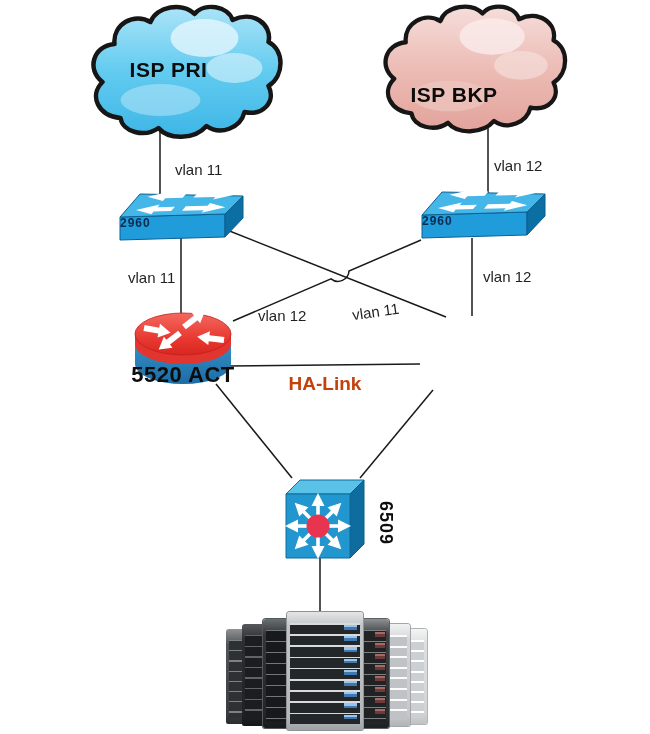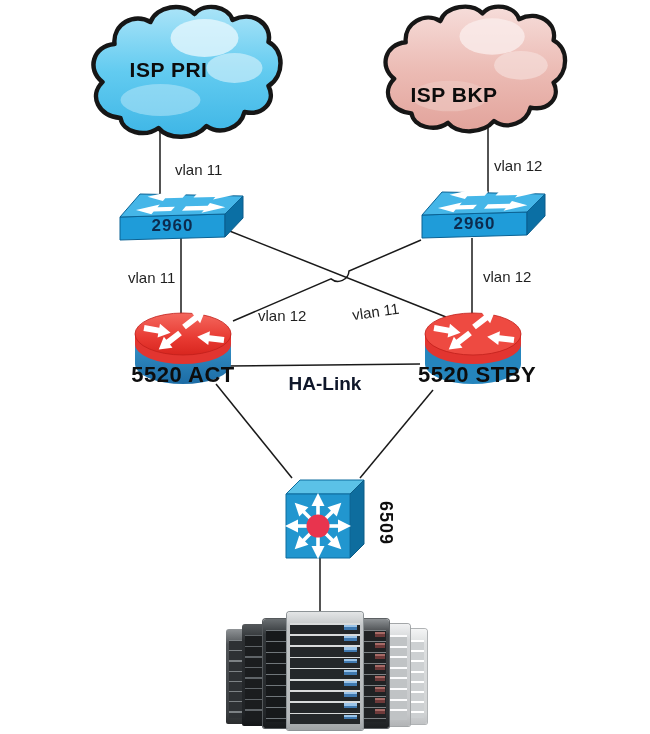--- a/index.html
+++ b/index.html
@@ -15,34 +15,34 @@
   }
   .cloud-label{
     position:absolute;left:0;top:0;width:100%;height:100%;
     display:flex;align-items:center;justify-content:center;
     font-weight:bold;font-size:21px;color:#0c0c0c;letter-spacing:0.5px;
     padding-bottom:10px;box-sizing:border-box;
   }
   .cloud-left .cloud-label{padding-right:28px;}
   .cloud-right .cloud-label{padding-right:34px;margin-top:28px;}
   .switch-label{
-    position:absolute;left:5px;top:31px;width:105px;text-align:center;
-    font-weight:bold;font-size:17px;color:#0c2b4e;letter-spacing:1px;
+    position:absolute;left:5px;top:31px;width:105px;
+    font-weight:bold;font-size:12px;color:#0c2b4e;letter-spacing:1px;
   }
   .asa-label{
     position:absolute;left:0;top:56px;width:100%;text-align:center;
     font-weight:bold;font-size:22px;color:#0d0d0d;white-space:nowrap;letter-spacing:0.5px;
   }
   .core-label{
     position:absolute;left:97px;top:16px;height:70px;
     writing-mode:vertical-rl;text-align:center;
     font-weight:bold;font-size:18px;color:#0d0d0d;letter-spacing:1px;
   }
   .ha-label{
-    position:absolute;z-index:3;font-weight:bold;font-size:19px;color:#0f172a;
+    position:absolute;z-index:3;font-weight:bold;font-size:19px;color:#c2410c;
   }
   .rotated{transform:rotate(-8deg);}
   
   .servers{position:absolute;left:225px;top:612px;width:210px;height:122px;z-index:2;}
   .rack{position:absolute;border-radius:3px 3px 2px 2px;}
   .rack .rows{position:absolute;left:3px;right:3px;top:11px;bottom:6px;}
   .rack .led{position:absolute;top:13px;bottom:8px;width:13px;right:6px;}
   .rack-center{left:62px;top:0;width:76px;height:118px;z-index:6;
     background:linear-gradient(180deg,#e3e5e6,#c2c5c7 12%,#b4b7b9 90%,#9fa3a5);
     box-shadow:0 0 0 1px #8d9396;}
@@ -183,42 +183,20 @@
             <path d="M0,-3 L15,-3 L15,-7 L27,0 L15,7 L15,3 L0,3 Z"></path>
           </g>
         <g transform="translate(96,34) rotate(187)">
             <path d="M0,-3 L15,-3 L15,-7 L27,0 L15,7 L15,3 L0,3 Z"></path>
           </g>
       </g>
     </svg>
     <div class="asa-label">5520 ACT</div>
   </div>
 
-  <div class="node" style="left:418px;top:306px;width:110px;height:88px">
-    <svg width="110" height="88" viewBox="0 0 110 88">
-      <path d="M7,28 L7,58 A48,20 0 0 0 103,58 L103,28 Z" fill="#2585bd"></path>
-      <path d="M7,28 L7,38 A48,20 0 0 0 103,38 L103,28 Z" fill="#e23530"></path>
-      <ellipse cx="55" cy="28" rx="48" ry="21" fill="#ee4a41" stroke="#c01f1a" stroke-width="0.8"></ellipse>
-      <g fill="#ffffff">
-        <g transform="translate(16,22) rotate(10)">
-            <path d="M0,-3 L15,-3 L15,-7 L27,0 L15,7 L15,3 L0,3 Z"></path>
-          </g>
-        <g transform="translate(56,21) rotate(-38)">
-            <path d="M0,-3 L15,-3 L15,-7 L27,0 L15,7 L15,3 L0,3 Z"></path>
-          </g>
-        <g transform="translate(52,27) rotate(142)">
-            <path d="M0,-3 L15,-3 L15,-7 L27,0 L15,7 L15,3 L0,3 Z"></path>
-          </g>
-        <g transform="translate(96,34) rotate(187)">
-            <path d="M0,-3 L15,-3 L15,-7 L27,0 L15,7 L15,3 L0,3 Z"></path>
-          </g>
-      </g>
-    </svg>
-    <div class="asa-label">5520 STBY</div>
-  </div>
 
   <div class="node" style="left:278px;top:472px;width:125px;height:96px">
     <svg width="96" height="96" viewBox="0 0 96 96">
       <polygon points="8,22 22,8 86,8 72,22" fill="#5bc2e7" stroke="#0e6d9e" stroke-width="1"></polygon>
       <polygon points="72,22 86,8 86,72 72,86" fill="#0e6d9e" stroke="#0b5c86" stroke-width="1"></polygon>
       <polygon points="8,22 72,22 72,86 8,86" fill="#2196cf" stroke="#0e6d9e" stroke-width="1"></polygon>
       <g stroke="#ffffff" stroke-width="3.6" fill="#ffffff">
         <g transform="rotate(0,40,54)">
             <line x1="40" y1="54" x2="40" y2="33"></line>
             <polygon points="33.5,34 46.5,34 40,21" stroke="none"></polygon>

